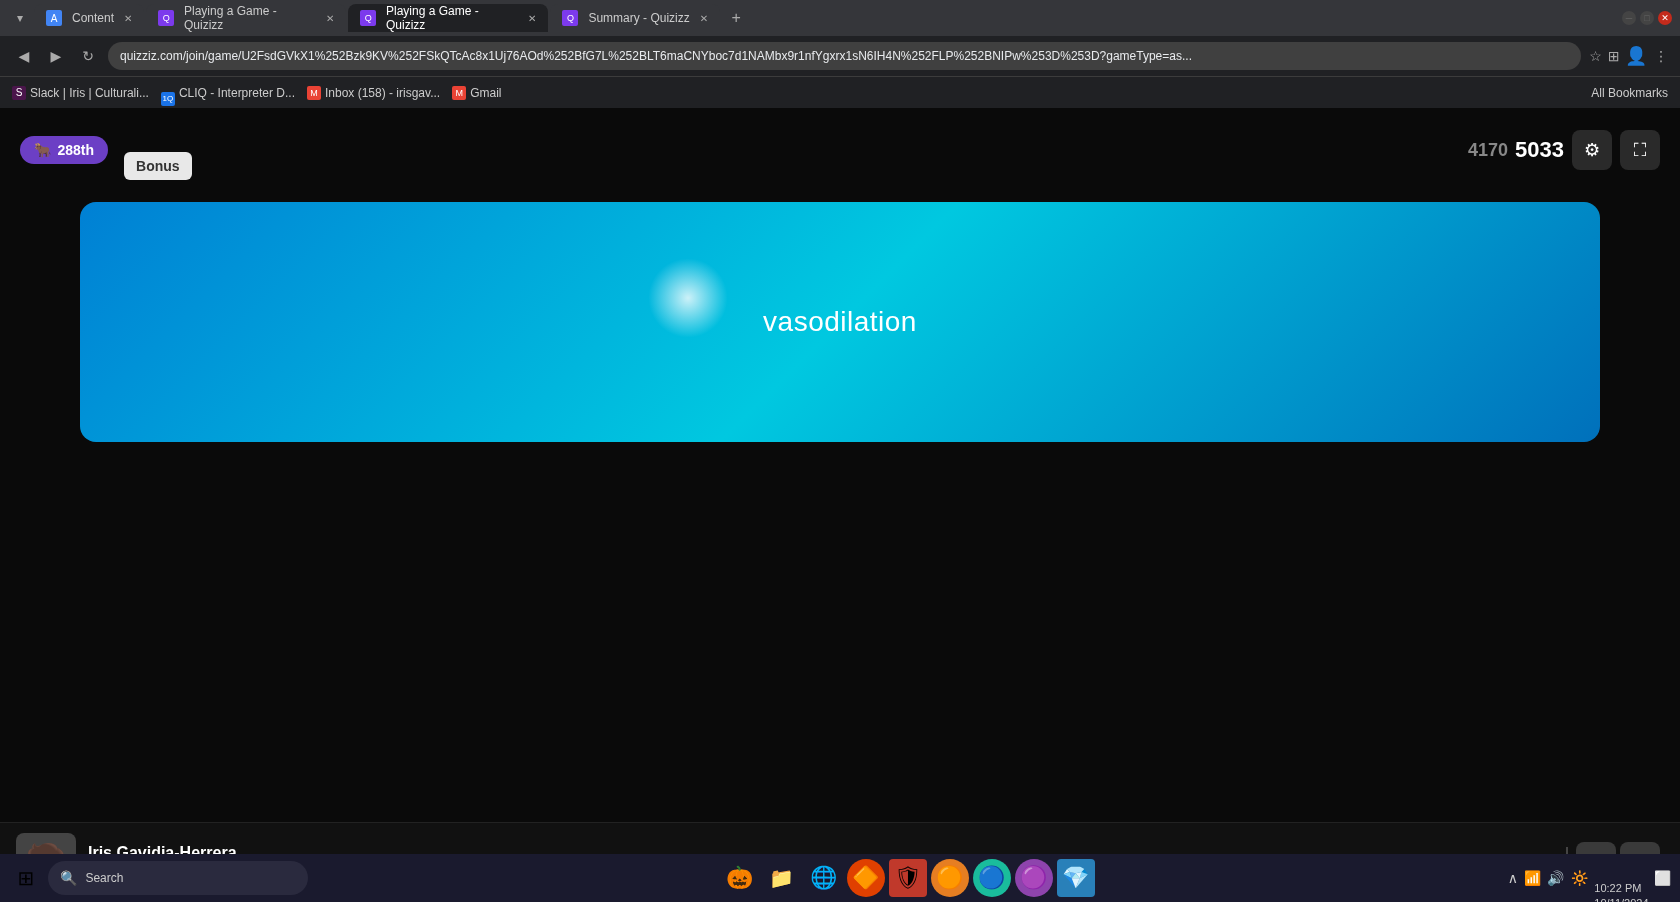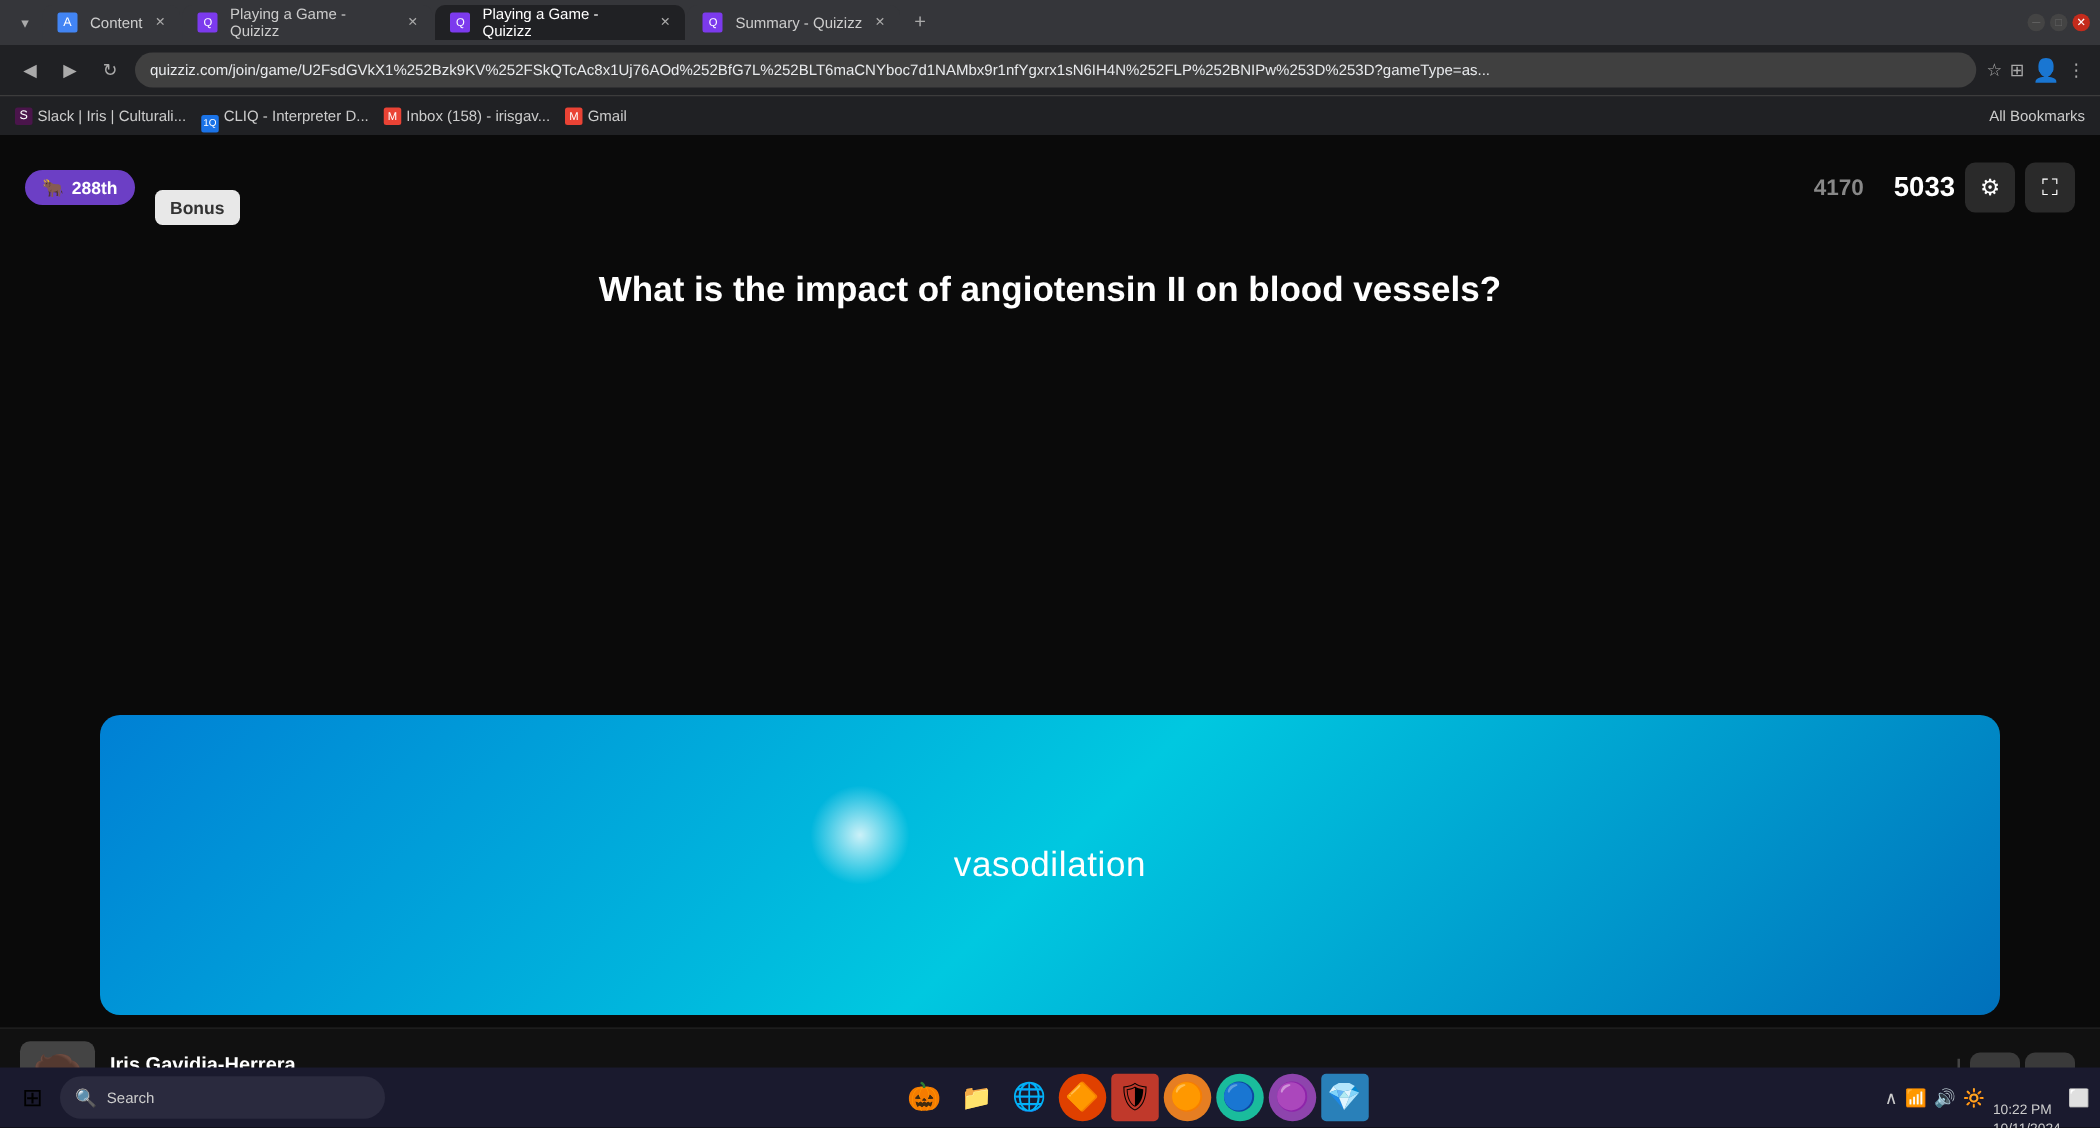--- a/index.html
+++ b/index.html
@@ -202,21 +202,21 @@
       margin-top: 32px;
     }
     .top-left {
       display: flex;
       align-items: center;
       gap: 8px;
     }
     .score-display {
       display: flex;
       align-items: center;
-      gap: 24px;
+      gap: 7px;
     }
     .score-prev {
       color: #888;
       font-size: 18px;
       font-weight: bold;
     }
     .score-current {
       color: white;
       font-size: 22px;
       font-weight: bold;
@@ -255,21 +255,21 @@
       font-weight: bold;
       text-align: center;
       max-width: 900px;
       line-height: 1.4;
     }
 
     
     .answers-area {
       display: flex;
       flex: 1;
-      align-items: flex-end;
+      align-items: flex-start;
       justify-content: center;
       padding: 10px 80px;
       gap: 12px;
       position: relative;
     }
     .answer-card {
       flex: 1;
       height: 240px;
       border-radius: 16px;
       display: flex;
@@ -546,23 +546,20 @@
     <div class="top-right">
       <div class="score-display">
         <span class="score-prev">4170</span>
         <span class="score-current">5033</span>
       </div>
       <button class="icon-btn">⚙</button>
       <button class="icon-btn">⛶</button>
     </div>
   </div>
 
-  <div class="question-area">
-    <div class="question-text">What is the impact of angiotensin II on blood vessels?</div>
-  </div>
 
   <div class="answers-area">
     <div class="answer-card answer-card-left">
       <div class="card-glow"></div>
       <span class="answer-text">vasodilation</span>
     </div>
   </div>
 
   <div class="nav-arrows">
     <div class="nav-divider"></div>

